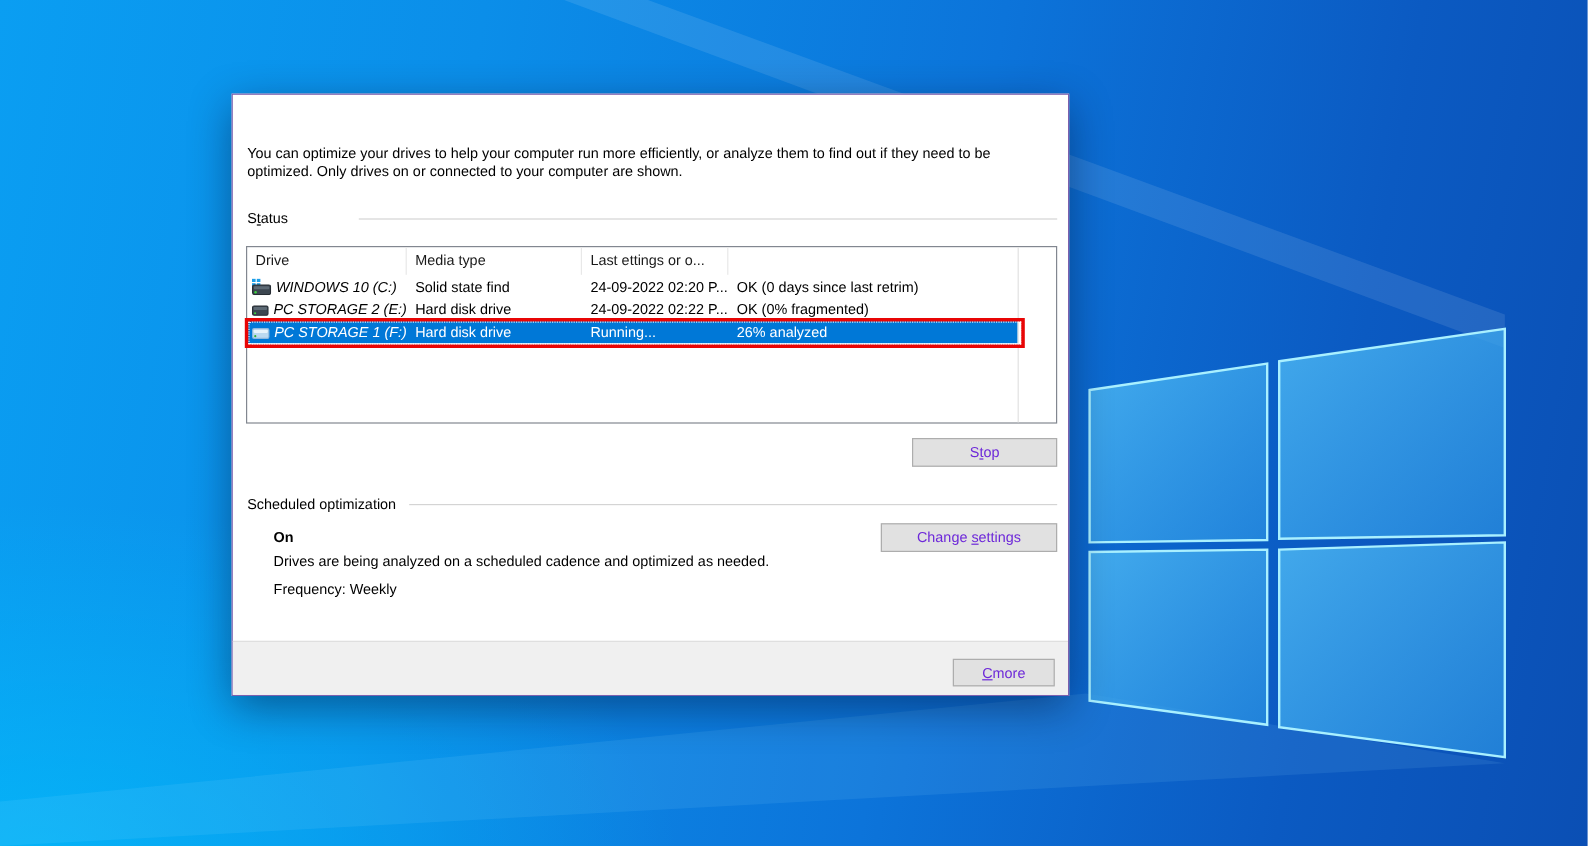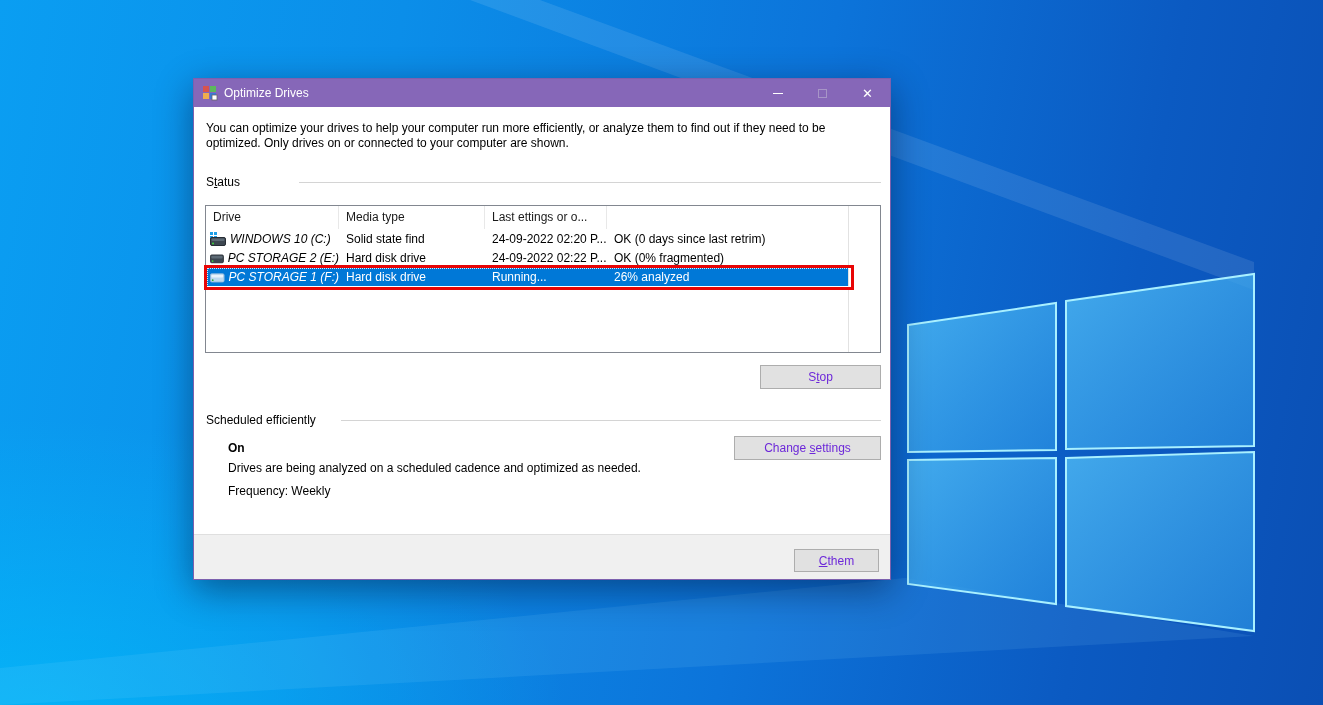--- a/index.html
+++ b/index.html
@@ -98,41 +98,20 @@
 
     <polygon points="908,325 1056,303 1056,450 908,452" fill="url(#pane)" stroke="#a9f0ff" stroke-width="2"></polygon>
     <polygon points="1066,301 1254,274 1254,446 1066,449" fill="url(#pane)" stroke="#a9f0ff" stroke-width="2"></polygon>
     <polygon points="908,460 1056,458 1056,604 908,584" fill="url(#pane)" stroke="#a9f0ff" stroke-width="2"></polygon>
     <polygon points="1066,458 1254,452 1254,631 1066,606" fill="url(#pane)" stroke="#a9f0ff" stroke-width="2"></polygon>
   </svg>
 </div>
 
 <div class="dialog">
 
-  <div class="titlebar">
-    <svg class="app-icon" viewBox="0 0 16 16">
-      <rect x="1" y="1" width="6" height="6" fill="#d9534f"></rect>
-      <rect x="8" y="1" width="6" height="6" fill="#5cb85c"></rect>
-      <rect x="1" y="8" width="6" height="6" fill="#f0ad4e"></rect>
-      <rect x="8" y="8" width="6" height="6" fill="#3b78d8"></rect>
-      <rect x="10" y="10" width="5" height="5" fill="#ffffff" stroke="#666" stroke-width="0.8"></rect>
-    </svg>
-    <span class="title">Optimize Drives</span>
-    <div class="caption-buttons">
-      <div class="cap-btn">
-          <span class="min-line"></span>
-        </div>
-      <div class="cap-btn">
-          <span class="max-box"></span>
-        </div>
-      <div class="cap-btn close-btn">
-          <span>✕</span>
-        </div>
-    </div>
-  </div>
 
   <div class="intro">You can optimize your drives to help your computer run more efficiently, or analyze them to find out if they need to be optimized. Only drives on or connected to your computer are shown.</div>
 
   <div class="group-label" style="left:12px; top:96px;"><span>S</span><span class="u">t</span><span>atus</span></div>
   <div class="group-line" style="left:105px; top:103px; width:582px;"></div>
 
   <div class="listview">
     <div class="lv-header">
       <div class="lv-h c0">Drive</div>
       <div class="lv-h c1">Media type</div>
@@ -186,29 +165,29 @@
       <div class="lv-cell c3">26% analyzed</div>
     </div>
 
     <div class="red-annotation"></div>
   </div>
 
   <button class="win-btn btn-stop">
       <span><span>S</span><span class="u">t</span><span>op</span></span>
     </button>
 
-  <div class="group-label" style="left:12px; top:334px;">Scheduled efficiently</div>
+  <div class="group-label" style="left:12px; top:334px;">Scheduled optimization</div>
   <div class="group-line" style="left:147px; top:341px; width:540px;"></div>
 
   <div class="sched-state">On</div>
   <div class="sched-desc">Drives are being analyzed on a scheduled cadence and optimized as needed.</div>
   <div class="sched-freq">Frequency: Weekly</div>
 
   <button class="win-btn btn-change">
       <span><span>Change </span><span class="u">s</span><span>ettings</span></span>
     </button>
 
   <div class="footer"></div>
   <button class="win-btn btn-close">
-      <span><span></span><span class="u">C</span><span>them</span></span>
+      <span><span></span><span class="u">C</span><span>more</span></span>
     </button>
 
 </div>
 
 </body></html>

